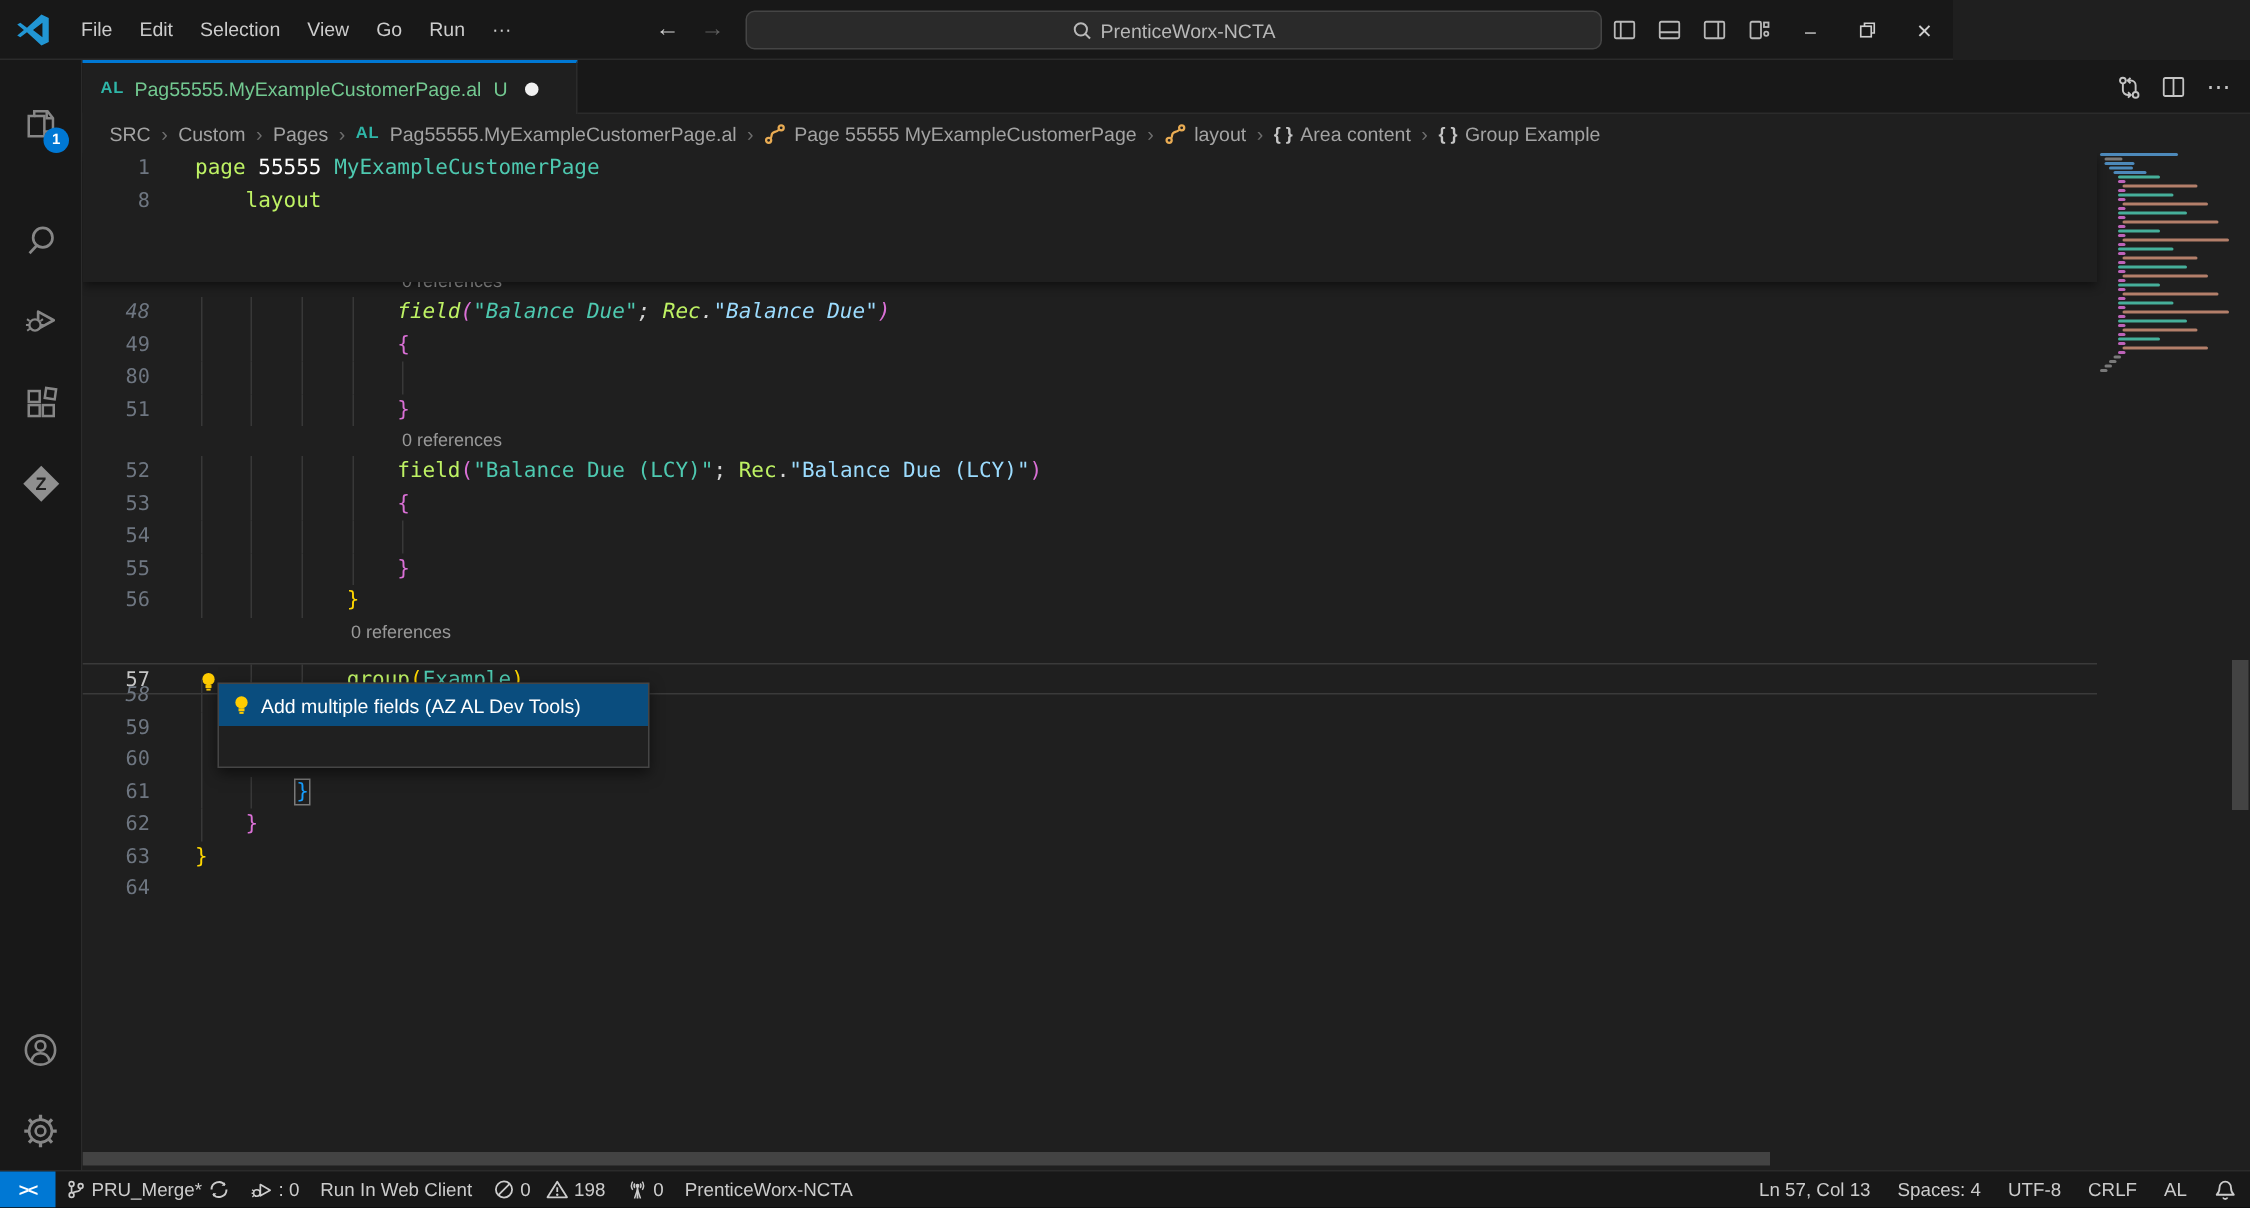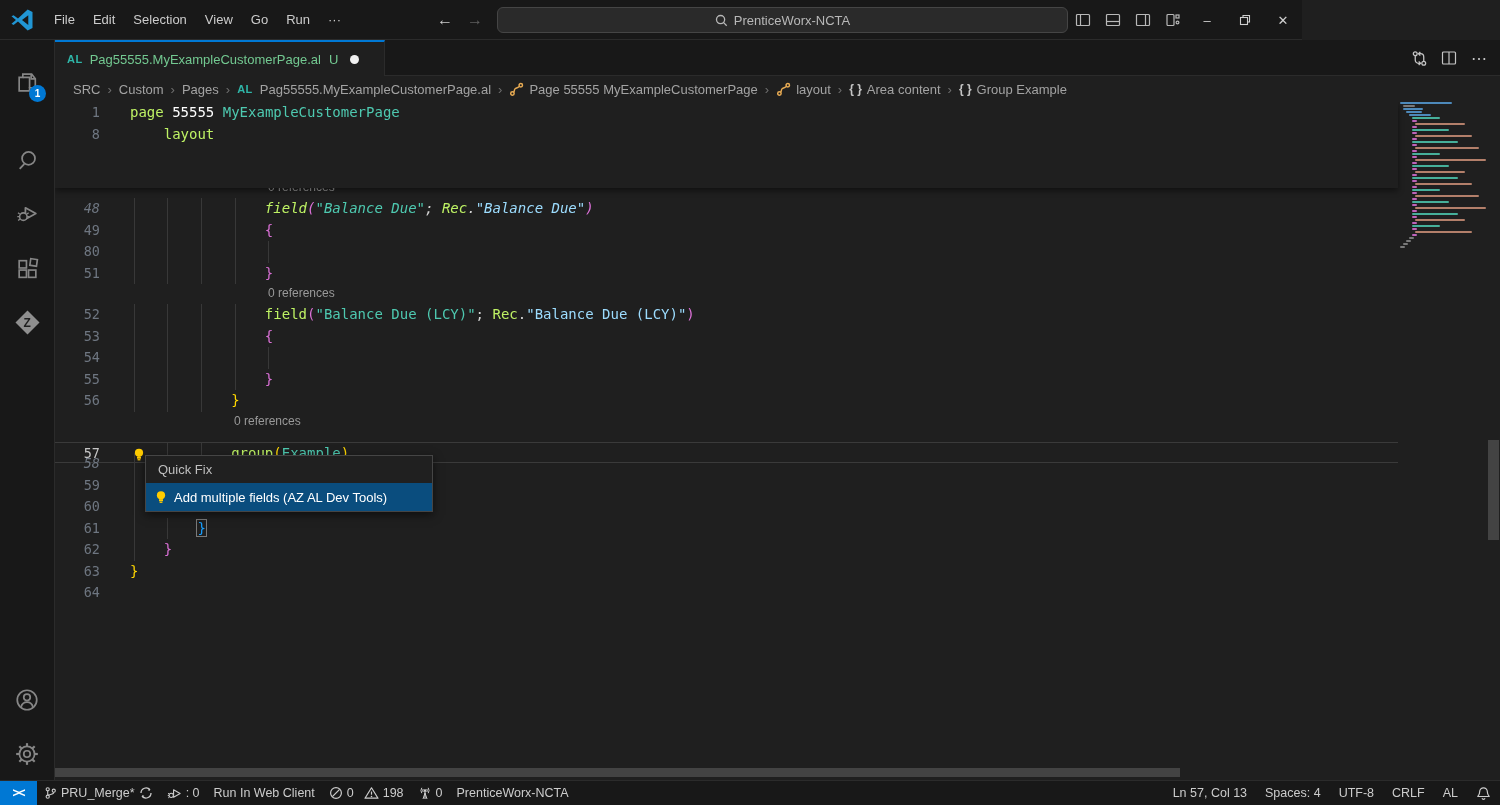--- a/index.html
+++ b/index.html
@@ -418,21 +418,20 @@
           <span class="linenum">1</span>
           <span class="code-text"><span class="tk-kw">page</span><span class="tk-pun"> </span><span class="tk-num">55555</span><span class="tk-pun"> </span><span class="tk-type">MyExampleCustomerPage</span></span>
         </div>
         <div class="code-row sticky-row" style="top: 21.5px;">
           <span class="linenum">8</span>
           <span class="code-text"><span class="tk-pun">    </span><span class="tk-kw">layout</span></span>
         </div>
       </div>
 
     <div id="quickfix">
-      <div id="quickfix-header">Quick Fix</div>
       <div class="qf-item selected">
         <svg width="14" height="14" viewBox="0 0 14 14">
             <circle cx="7" cy="5.3" r="4.1" fill="#FFCC00"></circle>
             <rect x="5" y="9.2" width="4" height="2" fill="#FFCC00"></rect>
             <rect x="5.6" y="11.6" width="2.8" height="1.3" fill="#FFCC00"></rect>
           </svg>
         <span>Add multiple fields (AZ AL Dev Tools)</span>
       </div>
     </div>
 

